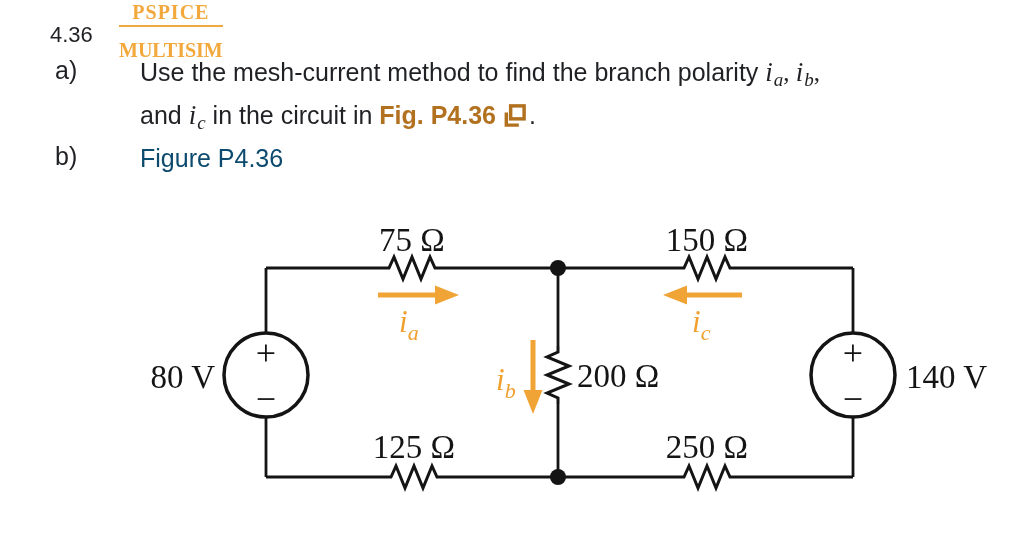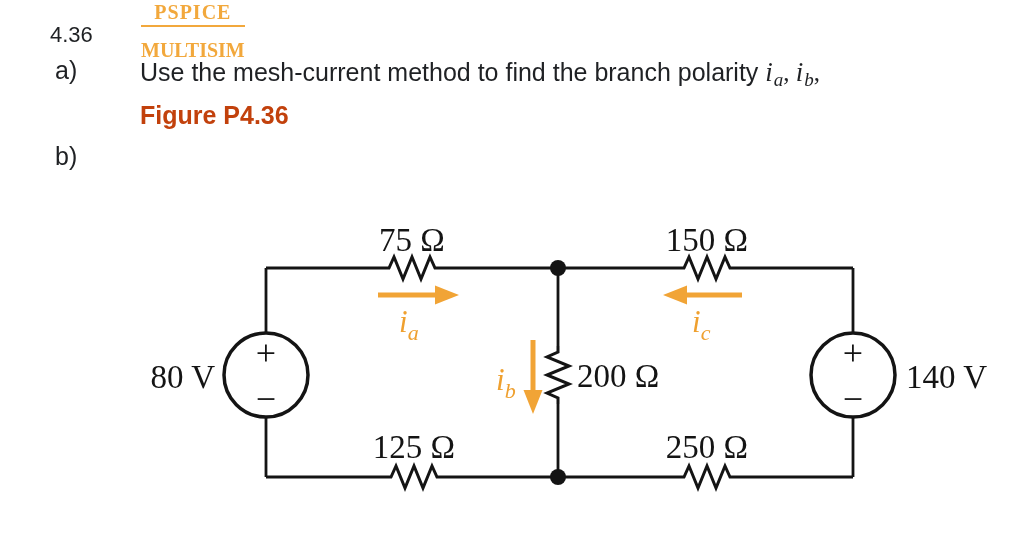--- a/index.html
+++ b/index.html
@@ -2,34 +2,34 @@
 <html><head>
 <meta charset="utf-8">
 <style>
   html,body{margin:0;padding:0;background:#ffffff;}
   .page{position:relative;width:1024px;height:535px;background:#ffffff;overflow:hidden;
         font-family:"Liberation Sans",sans-serif;color:#1f2124;}
 
   
   .prob-num{position:absolute;left:50px;top:22px;font-size:22px;color:#1f2124;}
   .badge{position:absolute;left:119px;top:1px;display:inline-block;text-align:center;
-         font-family:"Liberation Serif",serif;font-weight:bold;color:#F2A83C;line-height:1.1;margin-left:22px;}
+         font-family:"Liberation Serif",serif;font-weight:bold;color:#F2A83C;line-height:1.1;}
   .badge-top{font-size:20px;letter-spacing:1px;border-bottom:2.5px solid #F2A83C;padding:0 3px 2px 3px;}
   .badge-bottom{font-size:20px;padding-top:12px;}
 
   
   .item-label{position:absolute;left:55px;font-size:25px;}
   .text-col{position:absolute;left:140px;top:56px;width:880px;}
   .tline{height:43px;line-height:32px;font-size:25px;white-space:nowrap;}
   .mi{font-family:"Liberation Serif",serif;font-style:italic;font-size:27px;}
   .msub{font-family:"Liberation Serif",serif;font-style:italic;font-size:19px;vertical-align:-5px;margin-left:1px;}
   .mtxt{font-family:"Liberation Serif",serif;font-size:25px;}
   .fig-link{color:#B2711F;font-weight:bold;cursor:pointer;}
   .link-icon{vertical-align:-4px;margin-left:6px;margin-right:2px;}
-  .fig-title{font-weight:bold;color:#c2410c;}
+  .fig-title{font-weight:normal;color:#0c4a6e;}
 
   
   .circuit{position:absolute;left:0;top:200px;}
   .wire{stroke:#141414;stroke-width:2.8;fill:none;}
   .res{stroke:#141414;stroke-width:3;fill:none;stroke-linejoin:miter;}
   .src{stroke:#141414;stroke-width:3.5;fill:none;}
   .dot{fill:#141414;}
   .clabel{font-family:"Liberation Serif",serif;font-size:33px;fill:#141414;}
   .sign{font-family:"Liberation Serif",serif;font-size:36px;fill:#141414;}
   .ashaft{stroke:#F1A436;stroke-width:5;fill:none;}
@@ -46,20 +46,24 @@
   <div class="badge">
     <div class="badge-top">PSPICE</div>
     <div class="badge-bottom">MULTISIM</div>
   </div>
 
   <div class="item-label" style="top:56px;">a)</div>
   <div class="item-label" style="top:142px;">b)</div>
 
   <div class="text-col">
     <div class="tline"><span>Use the mesh-current method to find the branch polarity </span><span class="mi">i</span><span class="msub">a</span><span class="mtxt">, </span><span class="mi">i</span><span class="msub">b</span><span class="mtxt">,</span></div>
+    <div class="tline"><span>and </span><span class="mi">i</span><span class="msub">c</span><span> in the circuit in </span><span class="fig-link">Fig. P4.36</span><svg class="link-icon" width="25" height="25" viewBox="0 0 26 26">
+          <rect x="9" y="3" width="14" height="13.5" fill="none" stroke="#B2711F" stroke-width="3.6"></rect>
+          <path d="M4.5 10 V23 H17.5" fill="none" stroke="#B2711F" stroke-width="3.6"></path>
+        </svg><span>.</span></div>
     <div class="tline fig-title">Figure P4.36</div>
   </div>
 
   <svg class="circuit" width="1024" height="335" viewBox="0 0 1024 335">
 
     <path class="wire" d="M266 68 H383 M441 68 H678 M736 68 H853"></path>
     <path class="wire" d="M266 277 H385 M443 277 H678 M736 277 H853"></path>
     <path class="wire" d="M266 68 V133 M266 217 V277"></path>
     <path class="wire" d="M853 68 V133 M853 217 V277"></path>
     <path class="wire" d="M558 68 V146 M558 204 V277"></path>

